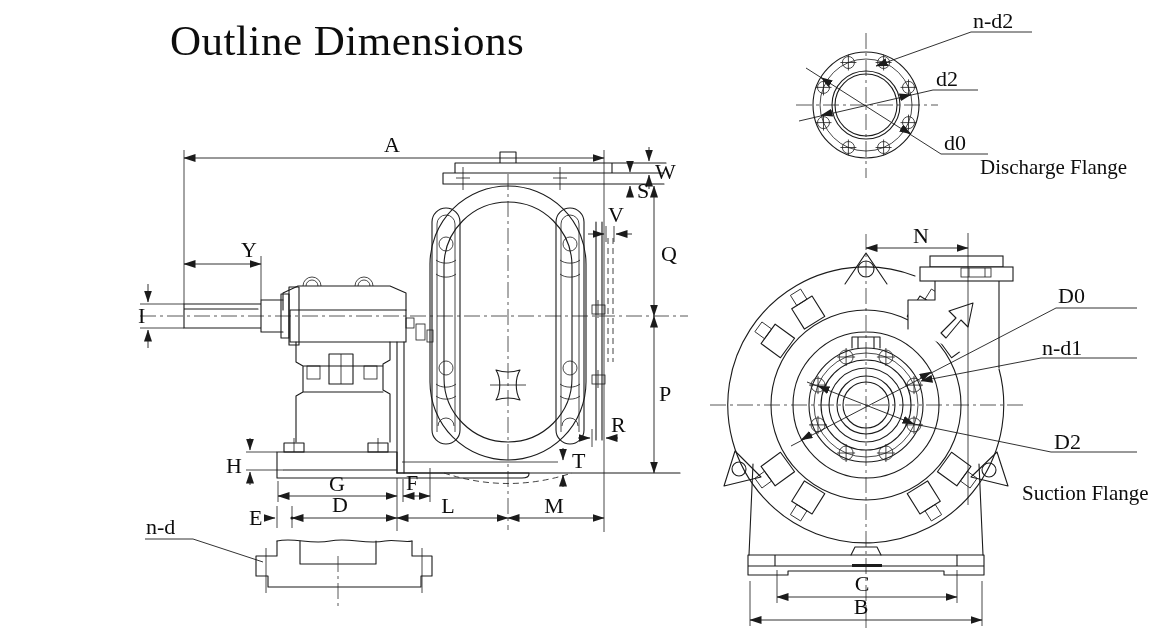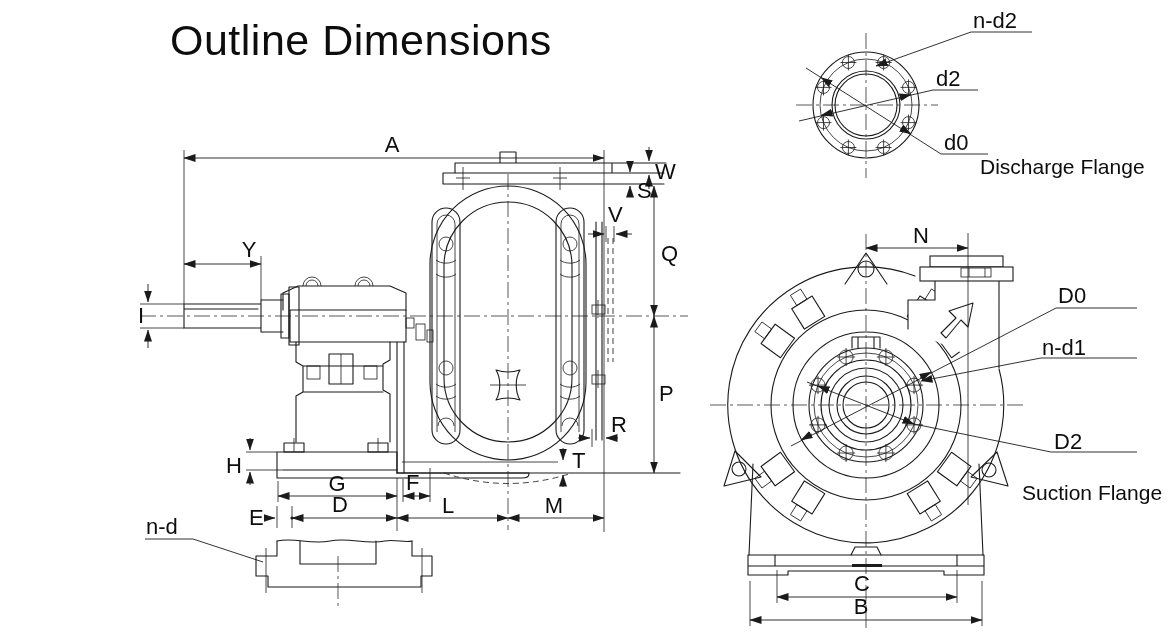--- a/index.html
+++ b/index.html
@@ -1,17 +1,17 @@
 <!DOCTYPE html>
 <html><head>
 <meta charset="utf-8">
 <style>
   html,body{margin:0;padding:0;background:#ffffff;}
   .stage{position:relative;width:1174px;height:641px;background:#ffffff;overflow:hidden;
-         font-family:Liberation Sans, sans-serif;}
+         font-family:Liberation Serif, serif;}
   svg{display:block}
   .ol{fill:none;stroke:#1b1b1b;stroke-width:1.1;stroke-linejoin:round;stroke-linecap:round;}
   .th{fill:none;stroke:#1b1b1b;stroke-width:0.8;}
   .cl{fill:none;stroke:#2e2e2e;stroke-width:0.8;stroke-dasharray:16 4 3 4;}
   .dsh{fill:none;stroke:#2e2e2e;stroke-width:0.9;stroke-dasharray:6 4;}
   .dim{fill:none;stroke:#1b1b1b;stroke-width:0.9;}
   .fillb{fill:#1b1b1b;stroke:none;}
   .wht{fill:#ffffff;stroke:none;}
   .whts{fill:#ffffff;stroke:#1b1b1b;stroke-width:1.1;}
   text{fill:#0d0d0d;}

